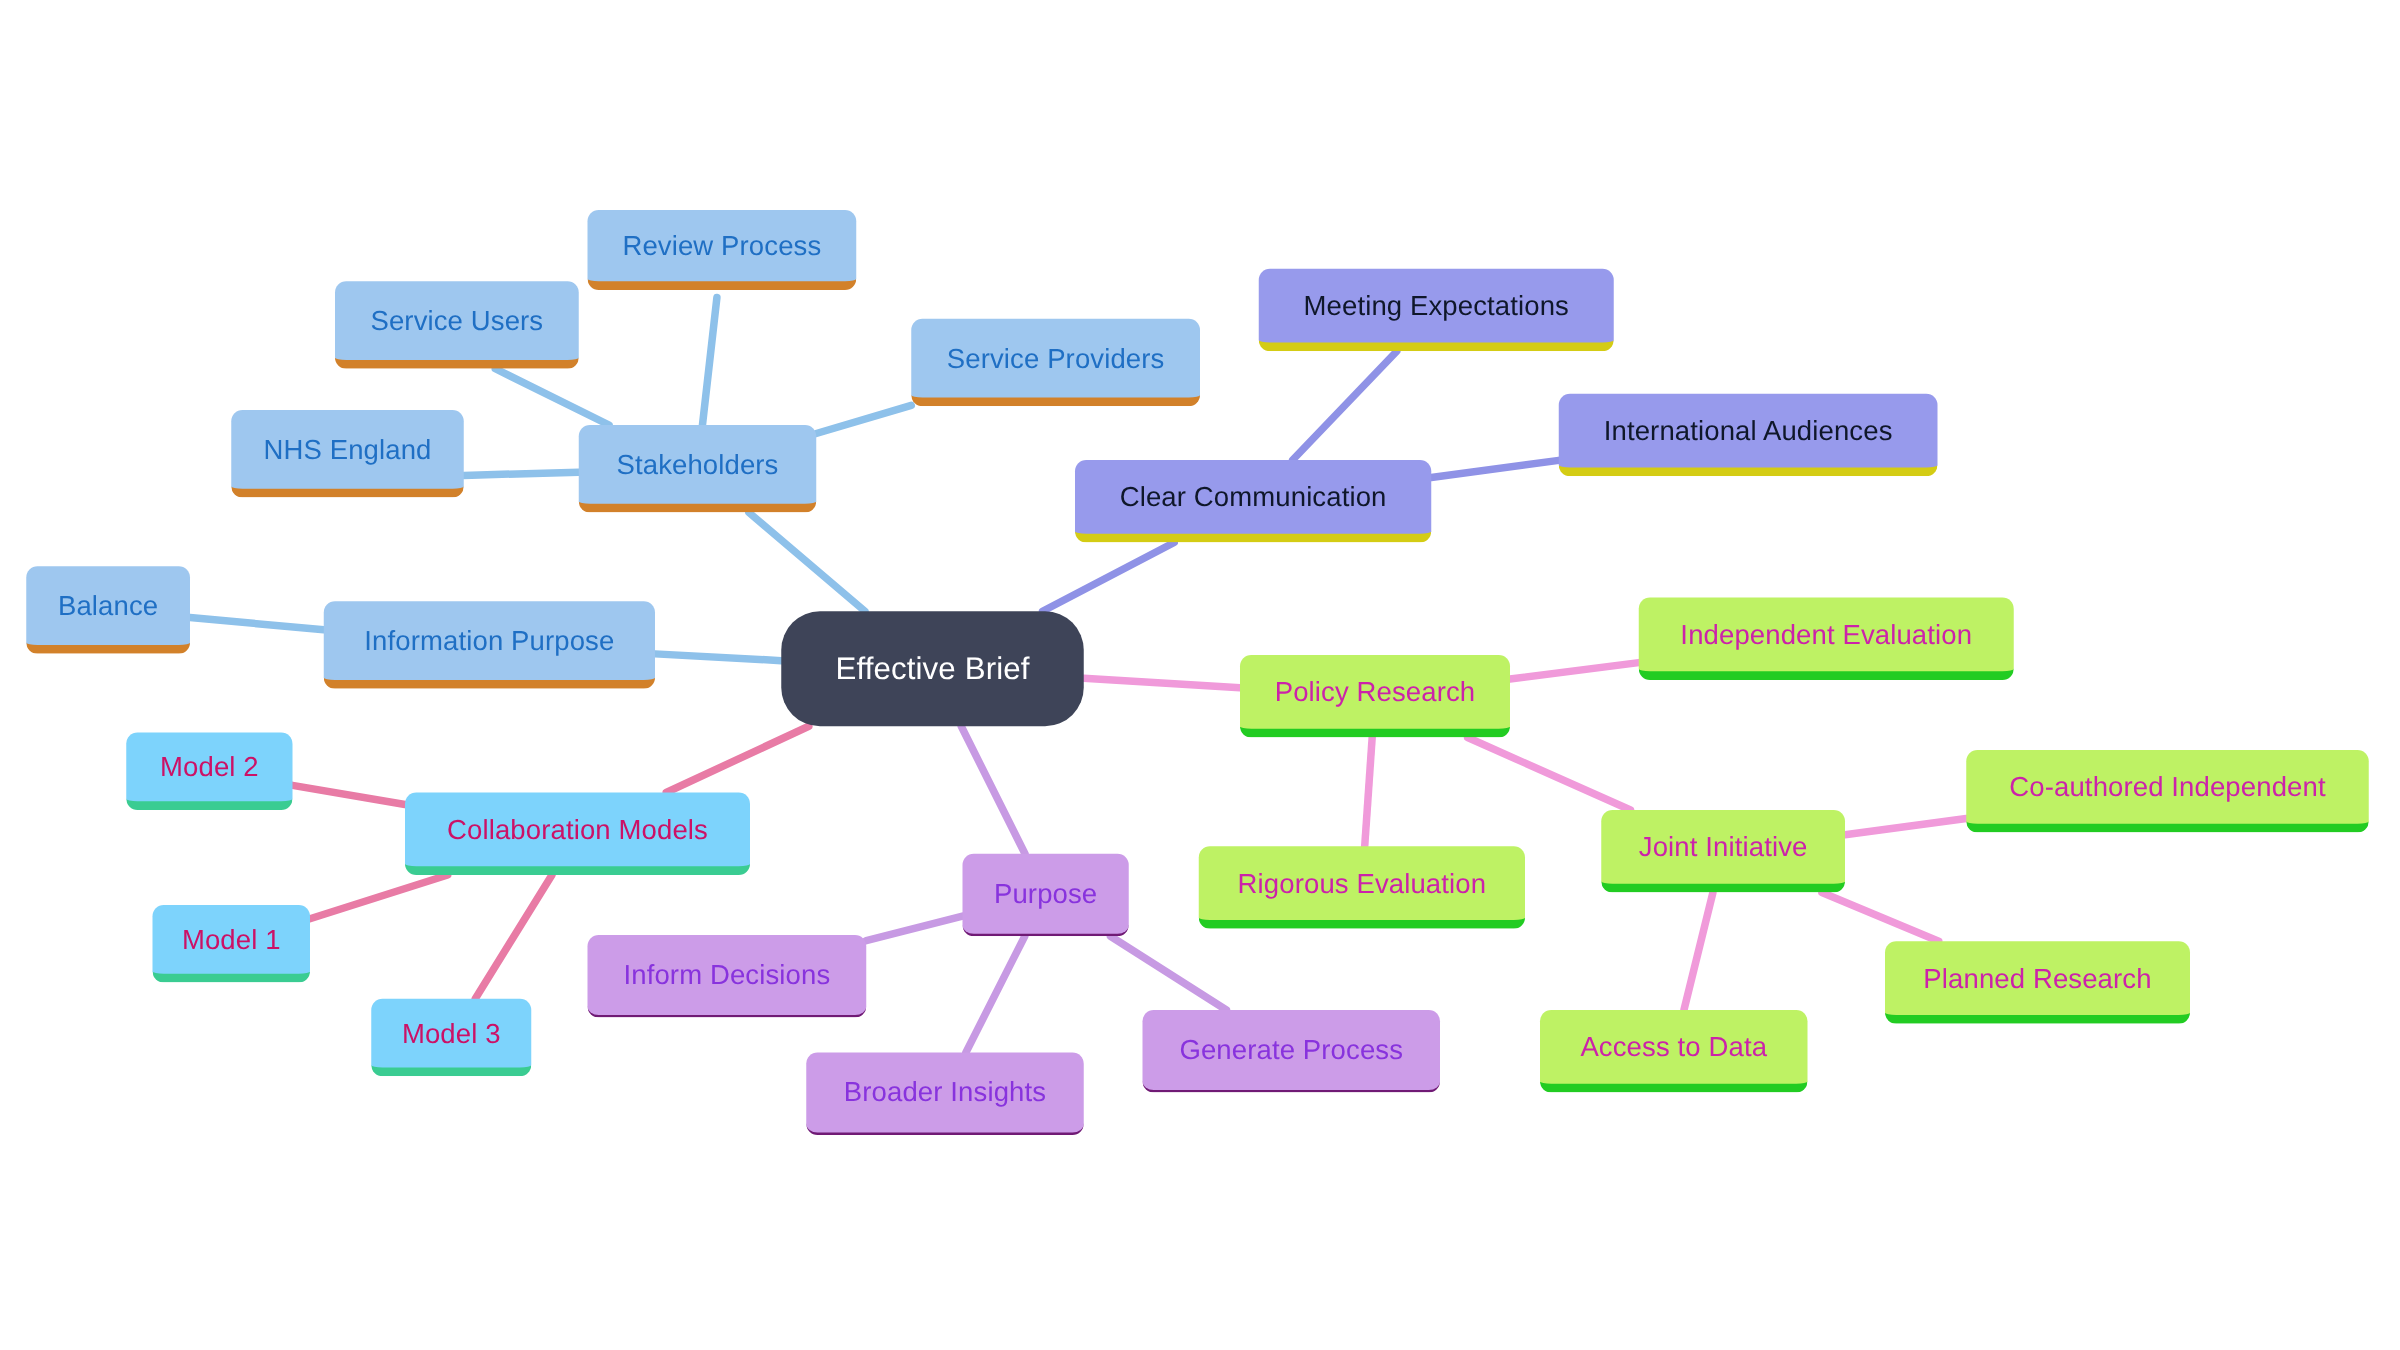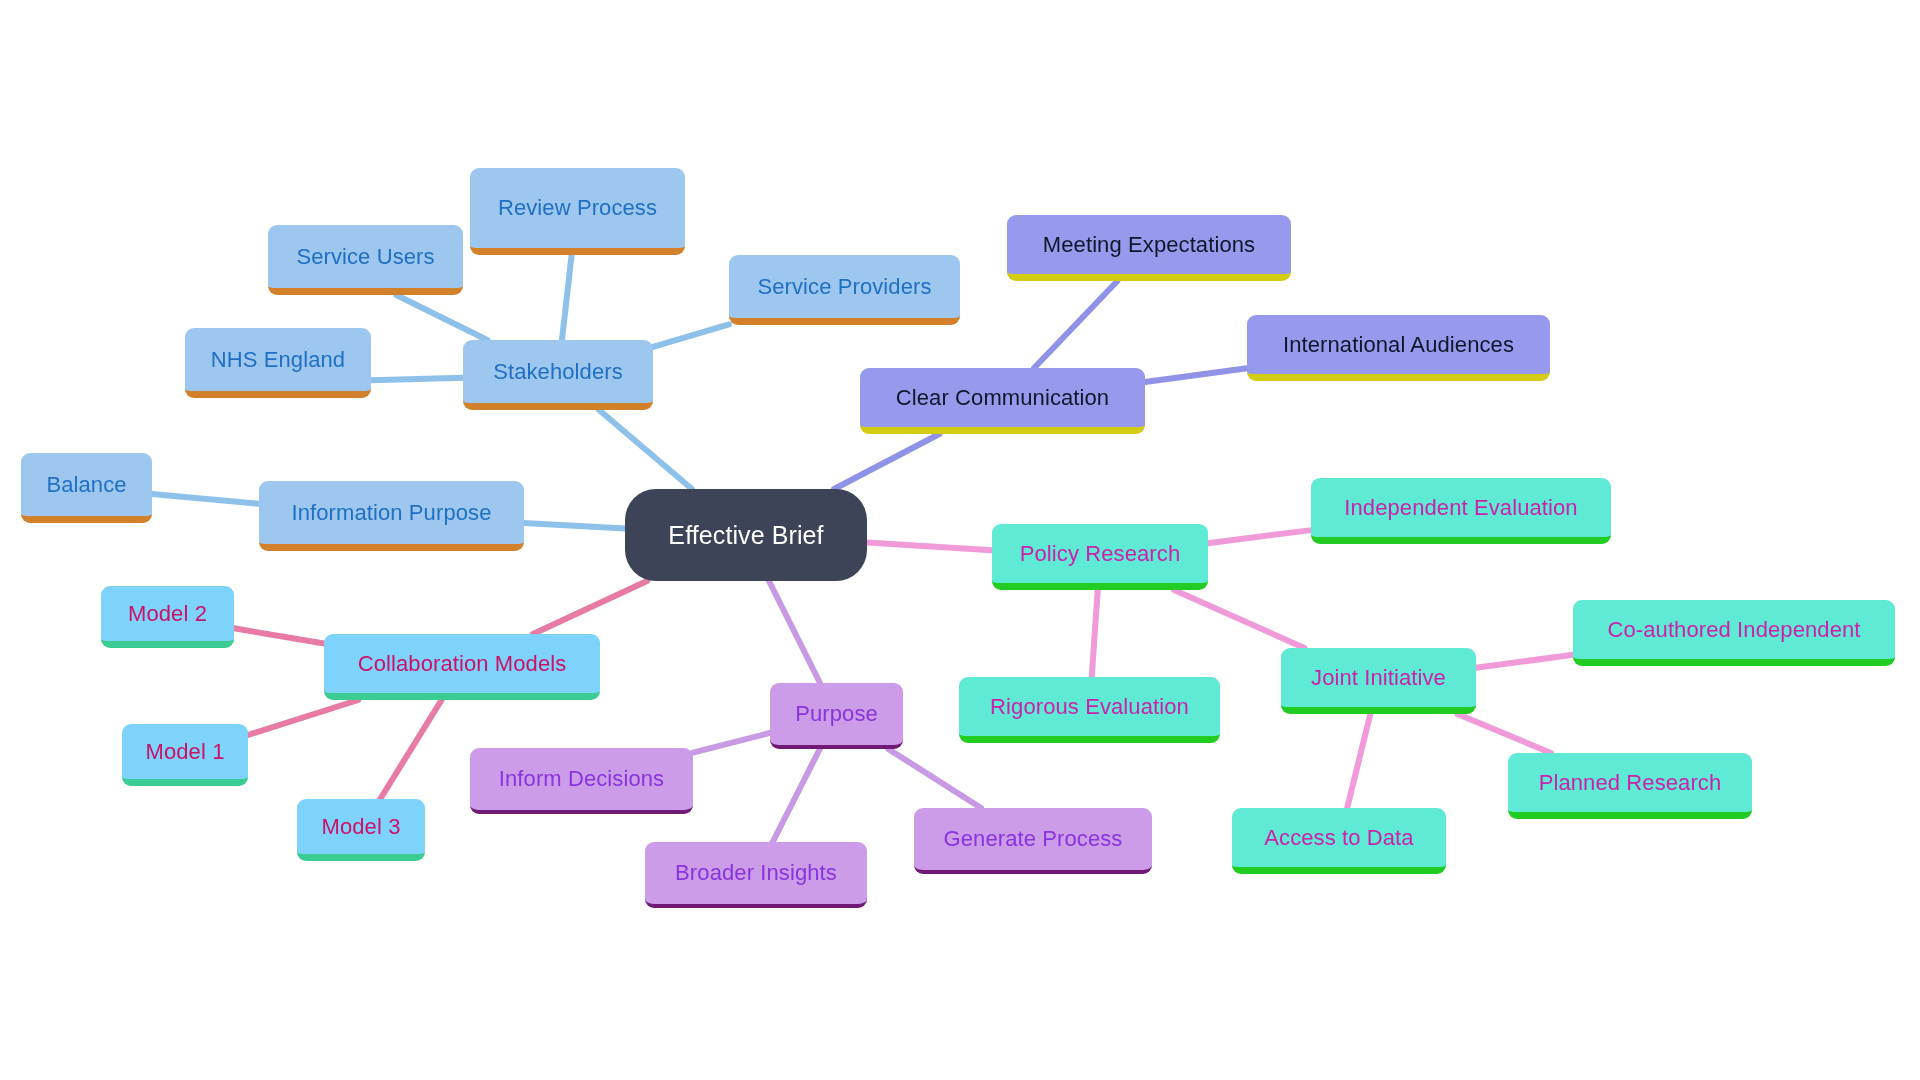--- a/index.html
+++ b/index.html
@@ -52,33 +52,33 @@
     background: #9ec7ef;
     color: #1f6fc4;
     border-bottom: 7px solid #d2812a;
   }
   .node.theme-indigo {
     background: #979aec;
     color: #0f172a;
     border-bottom: 7px solid #d4cc14;
   }
   .node.theme-pink {
-    background: #5eead4;
+    background: #bef264;
     color: #cc22aa;
     border-bottom: 7px solid #22cc22;
   }
   .node.theme-rose {
     background: #7dd3fc;
     color: #cc1166;
     border-bottom: 7px solid #3acc92;
   }
   .node.theme-purple {
     background: #cc9ce8;
     color: #8833dd;
-    border-bottom: 4px solid #701a75;
+    border-bottom: 2px solid #701a75;
   }
 </style>
 </head>
 <body>
 
 <div id="canvas">
   <svg id="edge-layer" viewBox="0 0 1920 1080" width="1920" height="1080" xmlns="http://www.w3.org/2000/svg">
       <line x1="691.95" y1="489" x2="599.125" y2="410" stroke="#8ec1ea" stroke-width="6" stroke-linecap="round"></line>
       <line x1="561.9680232558139" y1="340" x2="573.5319767441861" y2="238" stroke="#8ec1ea" stroke-width="6" stroke-linecap="round"></line>
       <line x1="487.2391304347826" y1="340" x2="396.2608695652174" y2="295" stroke="#8ec1ea" stroke-width="6" stroke-linecap="round"></line>
@@ -105,21 +105,21 @@
       <line x1="819.7924528301887" y1="749" x2="772.7075471698113" y2="842" stroke="#c79ae3" stroke-width="6" stroke-linecap="round"></line>
       <line x1="888.376" y1="749" x2="981.124" y2="808" stroke="#c79ae3" stroke-width="6" stroke-linecap="round"></line>
     </svg>
   <div id="node-layer">
       <div class="node root" style="left: 625px; top: 489px; width: 242px; height: 92px; font-size: 25px; border-radius: 31px;">
         <span class="node-label">Effective Brief</span>
       </div>
       <div class="node theme-blue" style="left: 463px; top: 340px; width: 190px; height: 70px; font-size: 22px;">
         <span class="node-label">Stakeholders</span>
       </div>
-      <div class="node theme-blue" style="left: 470px; top: 168px; width: 215px; height: 87px; font-size: 22px;">
+      <div class="node theme-blue" style="left: 470px; top: 168px; width: 215px; height: 64px; font-size: 22px;">
         <span class="node-label">Review Process</span>
       </div>
       <div class="node theme-blue" style="left: 228px; top: 225px; width: 195px; height: 70px; font-size: 22px; margin-left: 40px;">
         <span class="node-label">Service Users</span>
       </div>
       <div class="node theme-blue" style="left: 729px; top: 255px; width: 231px; height: 70px; font-size: 22px;">
         <span class="node-label">Service Providers</span>
       </div>
       <div class="node theme-blue" style="left: 185px; top: 328px; width: 186px; height: 70px; font-size: 22px;">
         <span class="node-label">NHS England</span>

